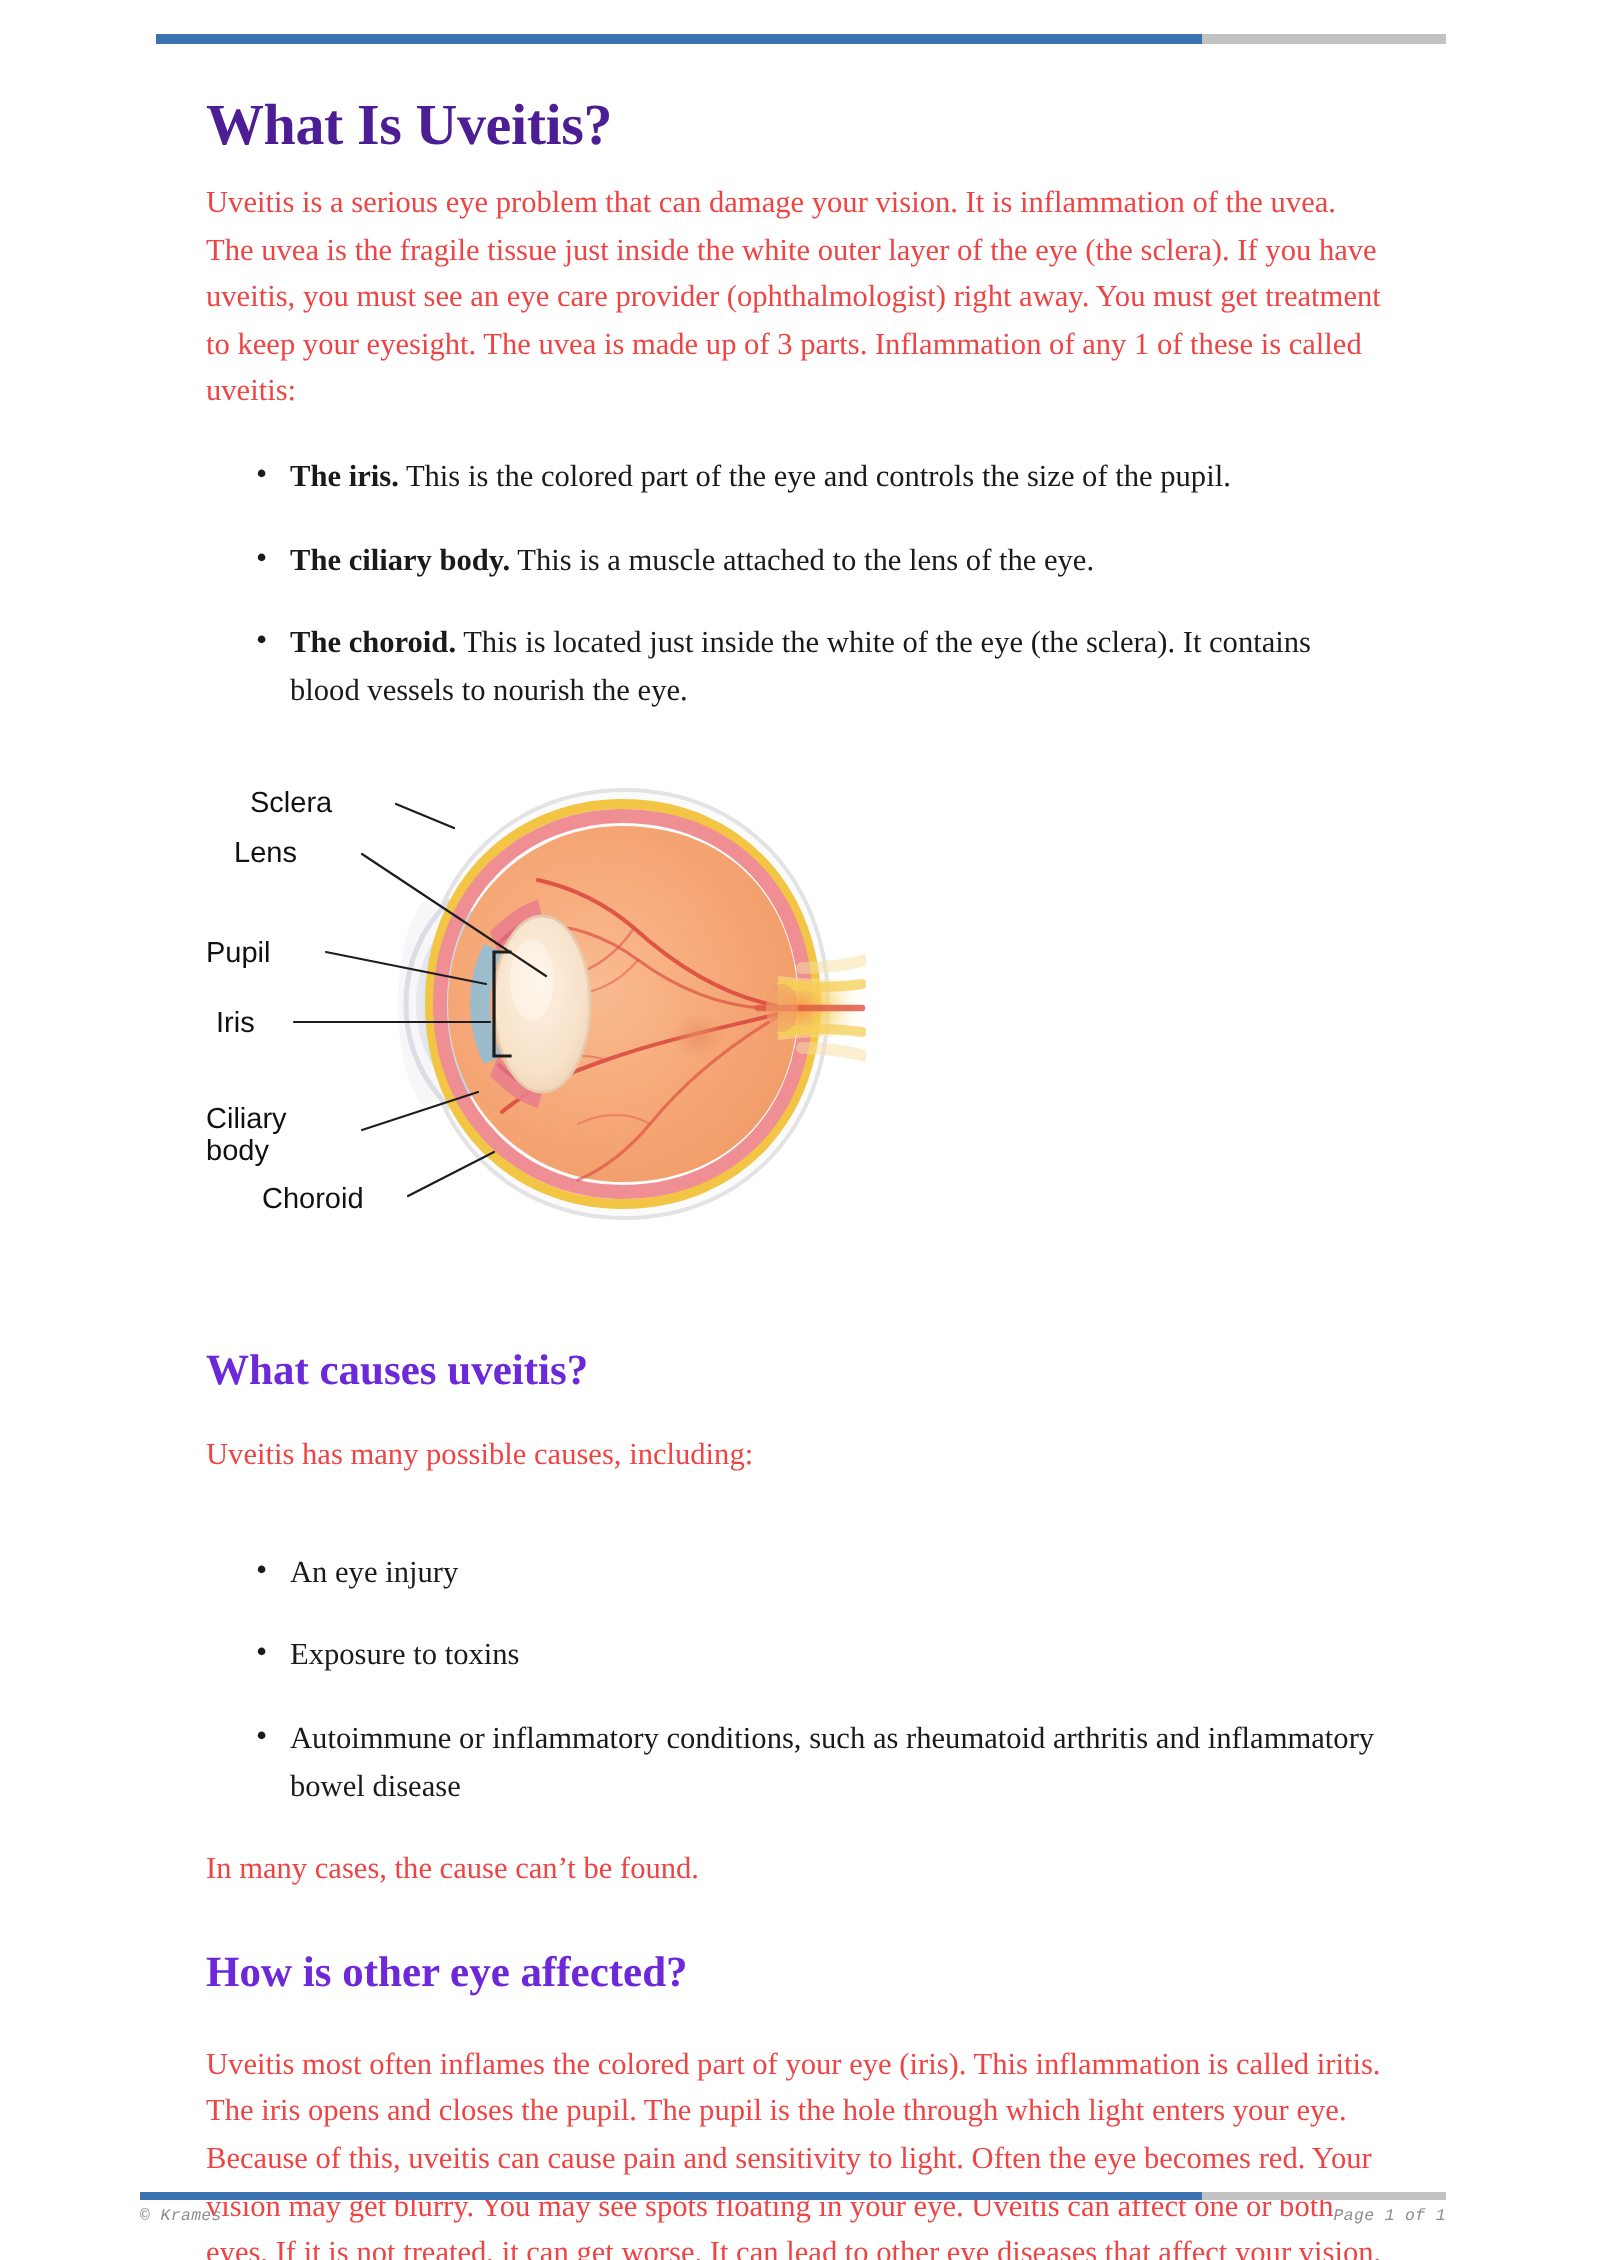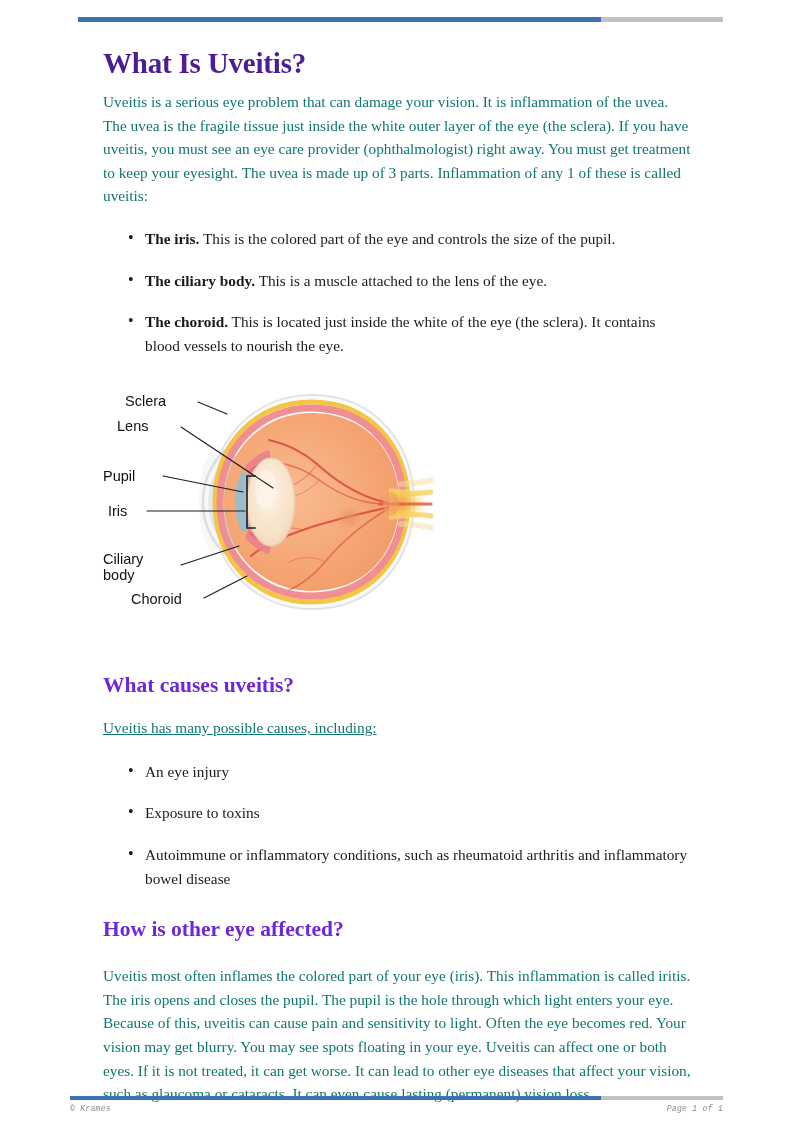--- a/index.html
+++ b/index.html
@@ -58,21 +58,21 @@
     font-weight: bold;
     margin: 0 0 19px 0;
     line-height: 1.15;
     color: #6d28d9;
   }
   p.body {
     font-size: 15.3px;
     line-height: 1.545;
     margin: 0 0 14px 0;
     text-align: left;
-    color: #0f766e;
+    color: #ef4444;
   }
   ul.bullets {
     list-style: none;
     margin: 0 0 0 0;
     padding: 0;
   }
   ul.bullets li {
     position: relative;
     font-size: 15.3px;
     line-height: 1.545;
@@ -267,28 +267,29 @@
           <text x="5" y="136">Iris</text>
           <text x="0" y="184">Ciliary</text>
           <text x="0" y="200">body</text>
           <text x="28" y="224">Choroid</text>
         </g>
       </svg>
     </div>
 
     <h2 class="section-title" style="margin-top:48px;">What causes uveitis?</h2>
 
-    <p class="body" style="margin-bottom:20px;text-decoration:underline;">Uveitis has many possible causes, including:</p>
+    <p class="body" style="margin-bottom:35px;">Uveitis has many possible causes, including:</p>
 
     <ul class="bullets">
       <li>An eye injury</li>
       <li>Exposure to toxins</li>
       <li>Autoimmune or inflammatory conditions, such as rheumatoid arthritis and inflammatory bowel disease</li>
     </ul>
 
+    <p class="body" style="margin-top:6px;">In many cases, the cause can’t be found.</p>
 
     <h2 class="section-title" style="margin-top:27px; margin-bottom:22px;">How is other eye affected?</h2>
 
     <p class="body">Uveitis most often inflames the colored part of your eye (iris). This inflammation is called iritis. The iris opens and closes the pupil. The pupil is the hole through which light enters your eye. Because of this, uveitis can cause pain and sensitivity to light. Often the eye becomes red. Your vision may get blurry. You may see spots floating in your eye. Uveitis can affect one or both eyes. If it is not treated, it can get worse. It can lead to other eye diseases that affect your vision, such as glaucoma or cataracts. It can even cause lasting (permanent) vision loss.</p>
 
   </div>
 </div>
 
 <div class="footer-rule">
   <div class="rule-blue"></div>

